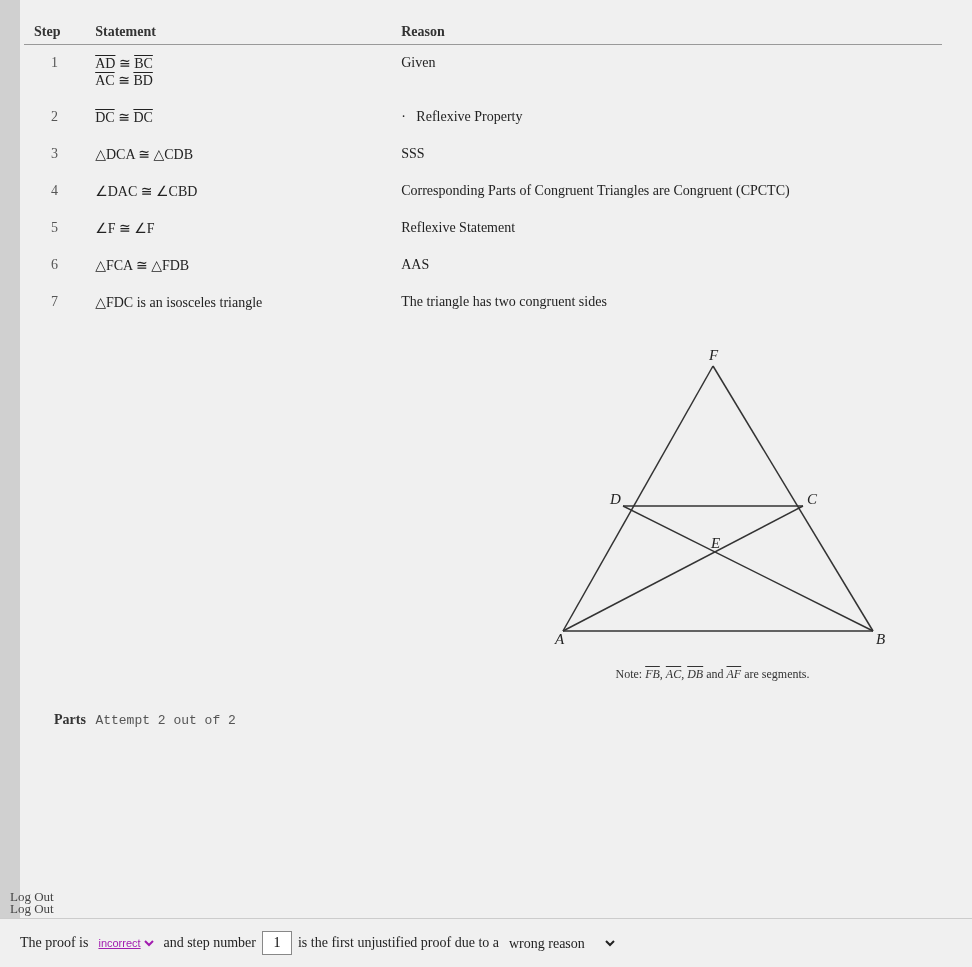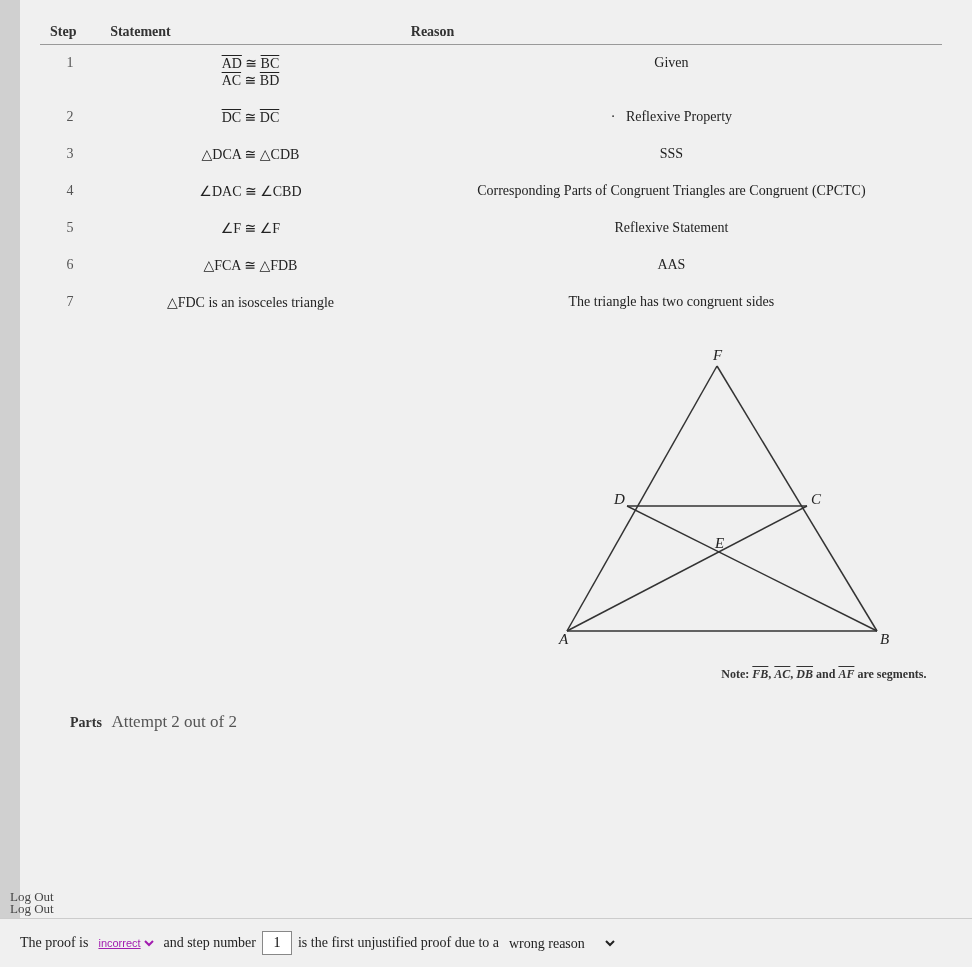--- a/index.html
+++ b/index.html
@@ -27,21 +27,20 @@
       font-size: 14px;
       padding: 4px 10px;
       border-bottom: 1px solid #999;
       color: #333;
     }
     .proof-table td {
       padding: 10px 10px;
       font-size: 14px;
       color: #222;
       vertical-align: top;
-      text-align: center;
     }
     .proof-table td.step-num {
       width: 50px;
       text-align: center;
       color: #555;
     }
     .proof-table td.statement {
       width: 250px;
     }
     .proof-table td.reason {
@@ -60,43 +59,43 @@
     .diagram-container {
       position: relative;
       width: 420px;
       height: 320px;
     }
     svg.proof-diagram {
       width: 420px;
       height: 320px;
     }
     .diagram-note {
-      text-align: right;
+      text-align: center;
       font-size: 12px;
       color: #333;
       margin-top: 6px;
-      font-weight: bold;
     }
     .diagram-note span.overline {
       text-decoration: overline;
       font-style: italic;
     }
     .answer-section {
       padding: 10px 30px;
       font-size: 14px;
       color: #333;
       margin-top: 10px;
     }
     .answer-label {
       font-weight: bold;
       margin-right: 6px;
     }
     .attempt-text {
-      font-size: 17px;
+      font-size: 13px;
       color: #555;
+      font-family: Liberation Mono, monospace;
     }
     .footer-bar {
       position: absolute;
       bottom: 0;
       left: 0;
       right: 0;
       background: #f0f0f0;
       border-top: 1px solid #ccc;
       padding: 12px 20px;
       display: flex;
@@ -138,21 +137,21 @@
       width: 20px;
       background: #d0d0d0;
       height: 100%;
     }
   </style>
 </head>
 <body>
 
 <div class="left-sidebar"></div>
 
-<div class="main-content" style="margin-left: 20px;">
+<div class="main-content" style="margin-left: 4px;">
 
   <table class="proof-table">
     <thead>
       <tr>
         <th>Step</th>
         <th>Statement</th>
         <th>Reason</th>
       </tr>
     </thead>
     <tbody>

